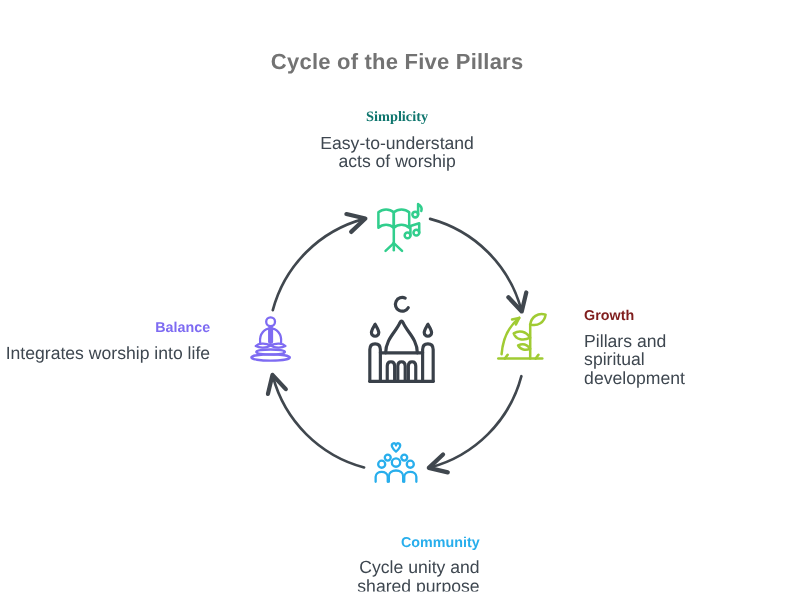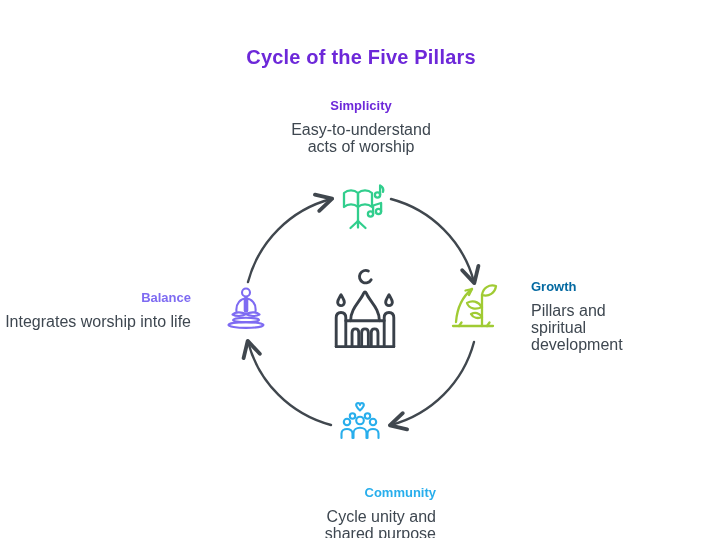--- a/index.html
+++ b/index.html
@@ -3,29 +3,29 @@
 <meta charset="utf-8">
 <style>
   html,body{margin:0;padding:0;background:#ffffff;}
   .canvas{
     position:relative;width:722px;height:538px;background:#ffffff;overflow:hidden;
     font-family:"Liberation Sans",sans-serif;
   }
   .title{
     position:absolute;left:0;top:46px;width:722px;margin:0;
     text-align:center;font-size:20px;font-weight:bold;letter-spacing:.2px;
-    color:#6d28d9;
+    color:#737373;
   }
   .node{position:absolute;}
   .node .label{font-size:13px;font-weight:bold;margin:0 0 8px 0;}
   .node .desc{font-size:16px;line-height:17px;color:#3E4750;margin:0;}
   .node-top{left:281px;top:98px;width:160px;text-align:center;}
-  .node-top .label{color:#6d28d9;}
+  .node-top .label{color:#0f766e;font-family:Liberation Serif, serif;}
   .node-right{left:531px;top:279px;width:128px;text-align:left;}
-  .node-right .label{color:#0369a1;}
+  .node-right .label{color:#7f1d1d;}
   .node-bottom{left:286px;top:485px;width:150px;text-align:right;}
   .node-bottom .label{color:#28AEEC;}
   .node-left{right:531px;top:290px;width:210px;text-align:right;}
   .node-left .label{color:#7E6BF2;}
   .node-left .desc{white-space:nowrap;}
   svg{position:absolute;display:block;}
   .arcs{left:0;top:0;}
   .icon-top{left:336px;top:180px;}
   .icon-right{left:449px;top:281px;}
   .icon-bottom{left:336px;top:398px;}

